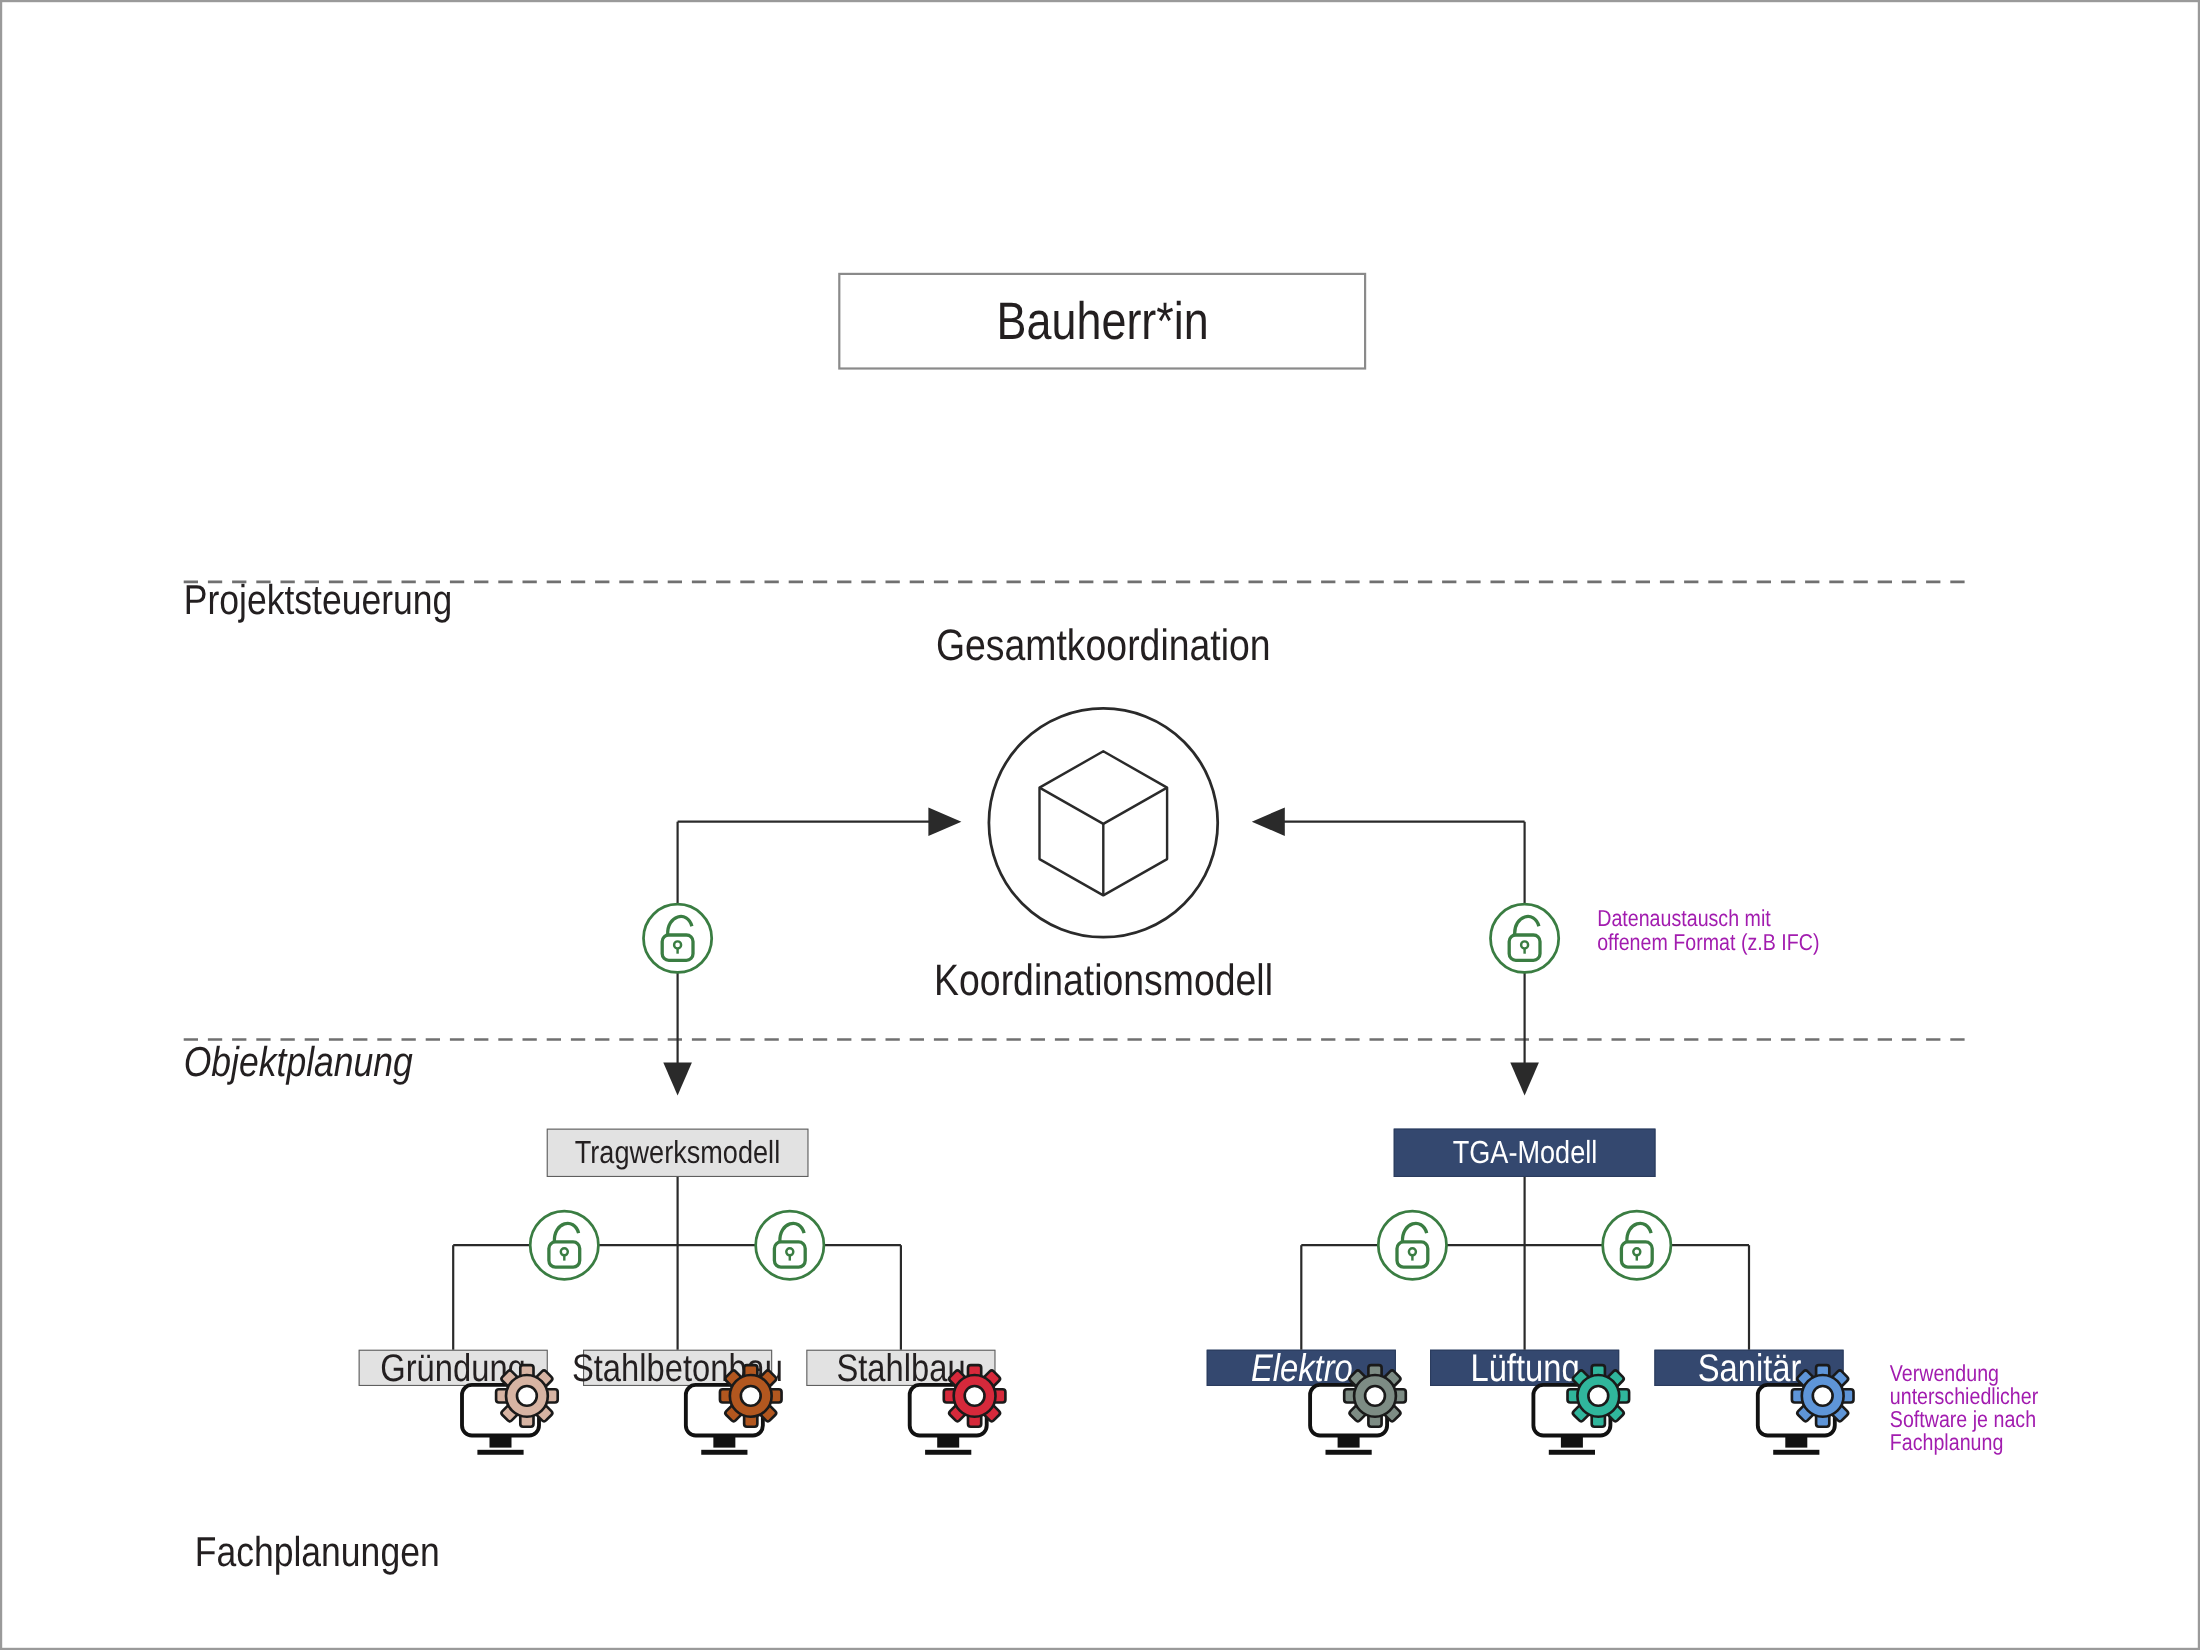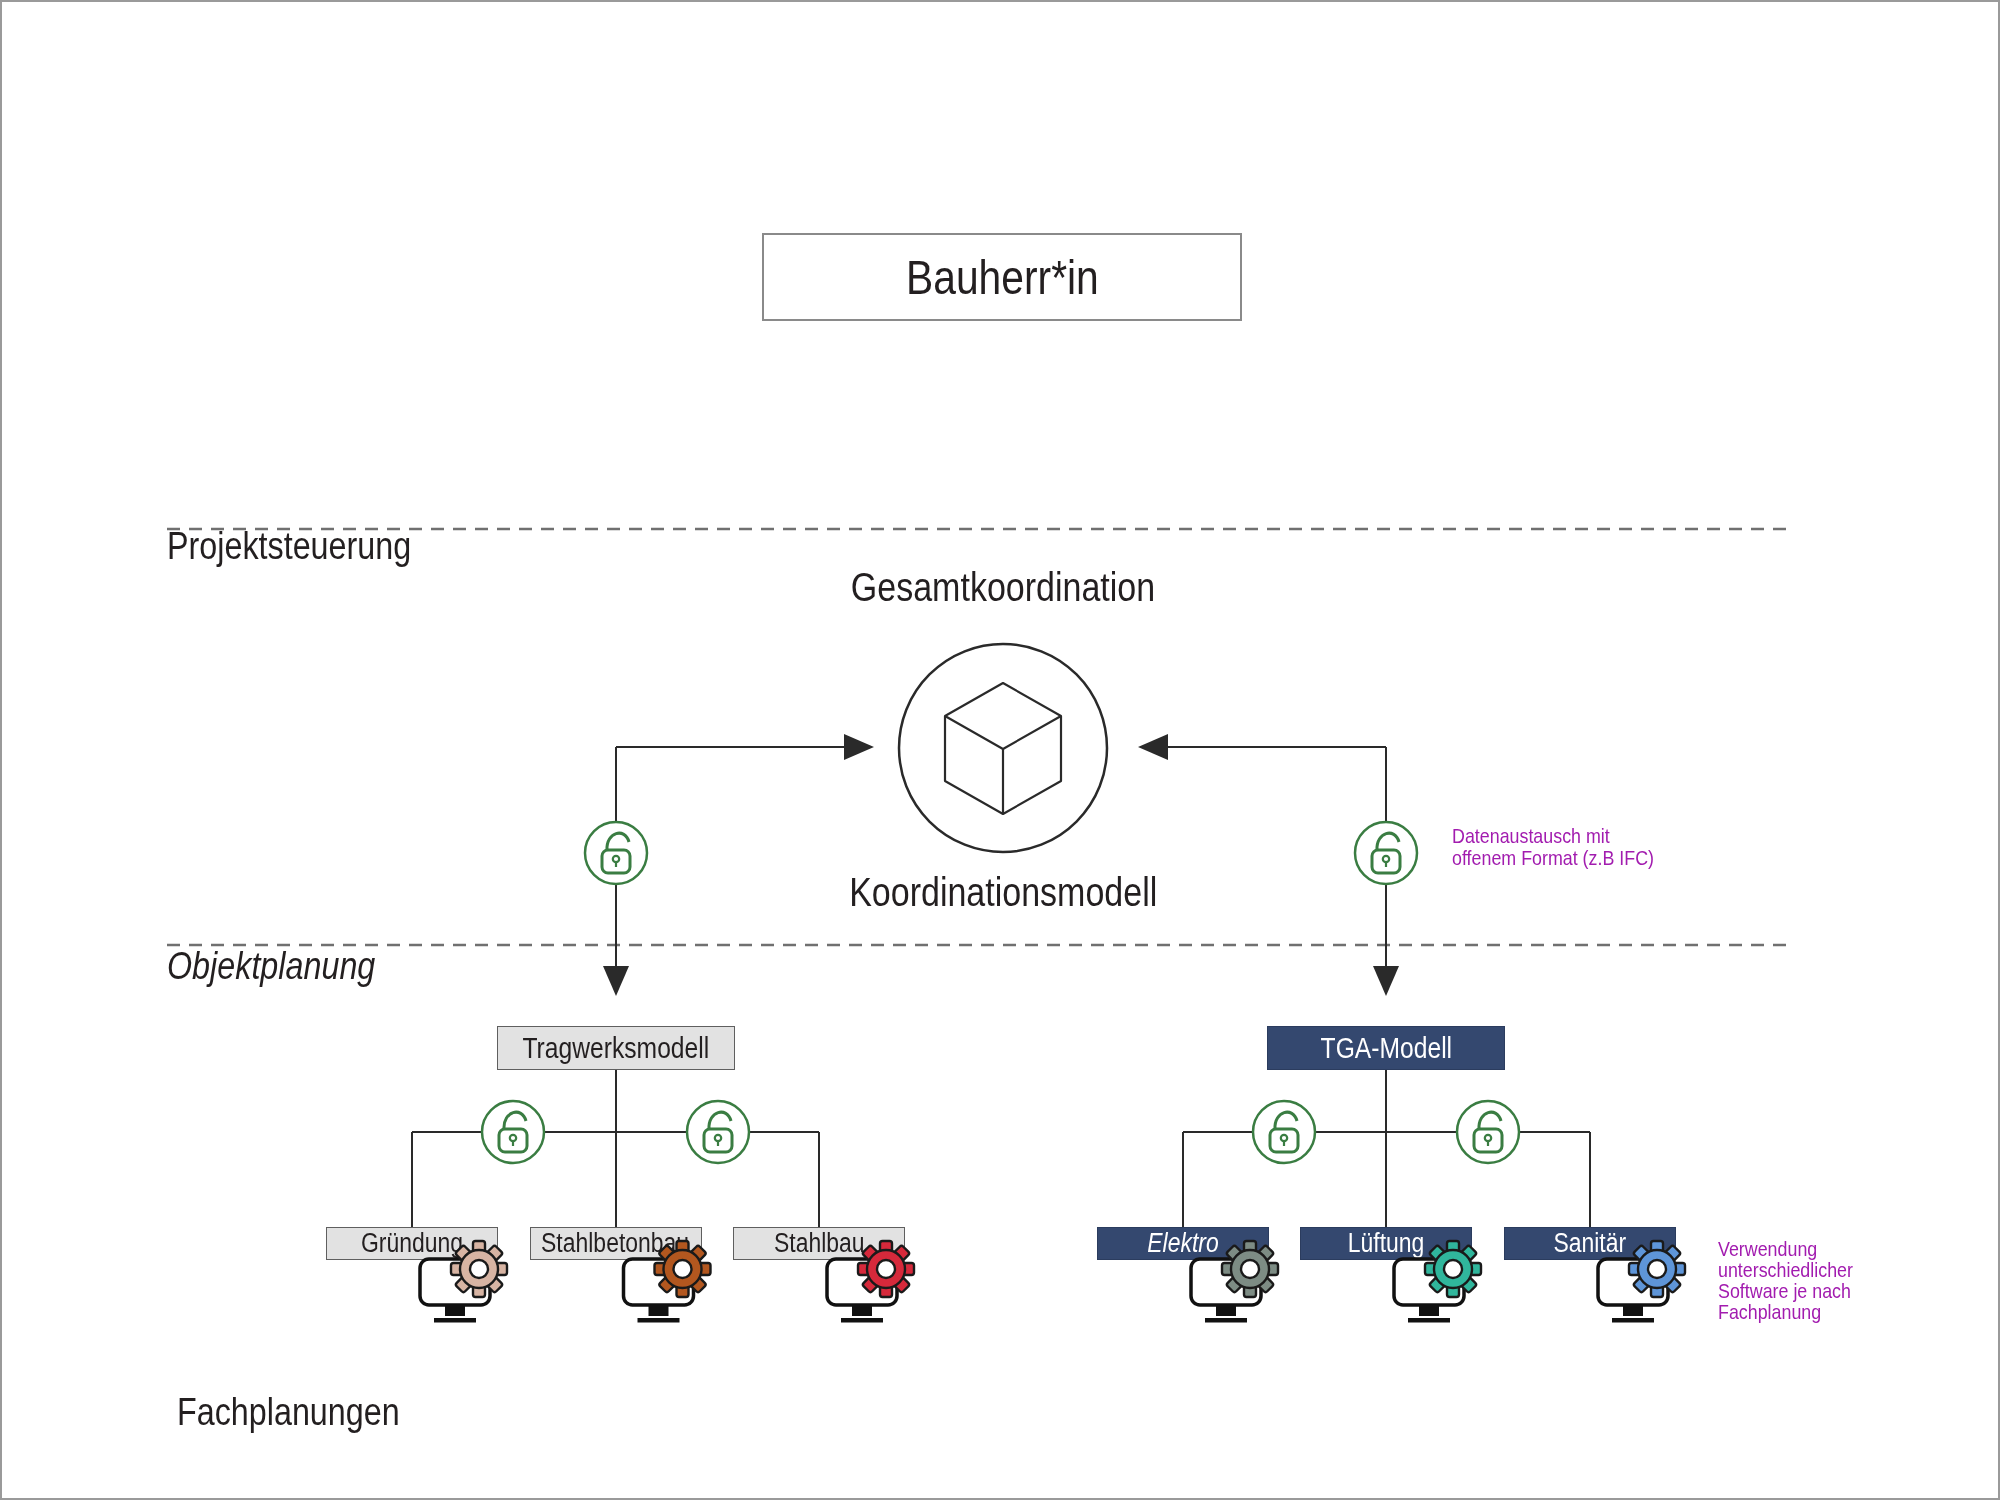--- a/index.html
+++ b/index.html
@@ -23,28 +23,28 @@
   .section-label { font-size:38px; font-weight:400;margin-top:47px; }
   .lbl-projekt { left:165px; top:476px; }
   .lbl-objekt  { left:165px; top:896px;font-style:italic; }
   .lbl-fach    { left:175px; top:1342px; }
 
   .coord-label { width:600px; left:701px; text-align:center; font-size:40px; }
   .coord-top   { top:563px; }
   .coord-bot   { top:868px; }
 
   .box { display:flex; align-items:center; justify-content:center; box-sizing:border-box; }
-  .bauherr { left:760px; top:231px; width:480px; height:88px;
+  .bauherr { left:760px; top:246px; width:480px; height:88px;
              border:2px solid #8a8a8a; background:#ffffff; font-size:48px; }
   .modelbox { width:238px; height:44px; top:1024px; font-size:29px; }
   .graybox  { background:var(--boxgray,#e2e2e2); border:1.5px solid #5f5f5f; }
   .navybox  { background:var(--navy,#34486f); color:#ffffff; border:1.5px solid #2b3c5e; }
   .tragwerk { left:495px; }
   .tga      { left:1265px; }
-  .subbox { width:172px; height:33px; top:1225px; font-size:27px; }
+  .subbox { width:172px; height:33px; top:1225px; font-size:35px; }
 
   .annot { font-size:21px; line-height:22px; color:#a21caf; }
   .annot1 { left:1450px; top:823px; }
   .annot2 { left:1716px; top:1236px; line-height:21px; }
 
   svg.overlay { position:absolute; left:0; top:0; pointer-events:none; }
   .ln  { stroke:var(--line,#2a2a2a); fill:none; stroke-width:2; }
   .ah  { fill:var(--line,#2a2a2a); stroke:none; }
   .dl  { stroke:var(--dash,#707070); stroke-width:2.4; stroke-dasharray:13 9; fill:none; }
   .bigcircle { fill:#ffffff; stroke:var(--line,#2a2a2a); stroke-width:2.5; }

